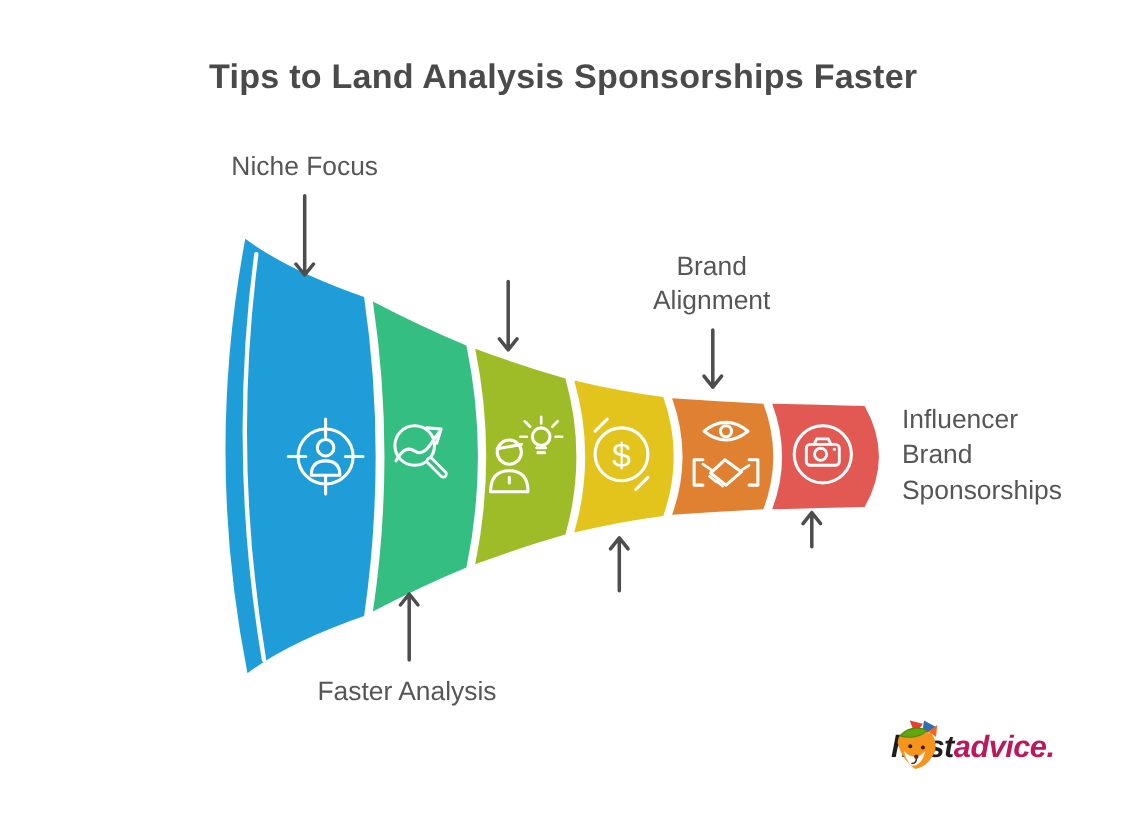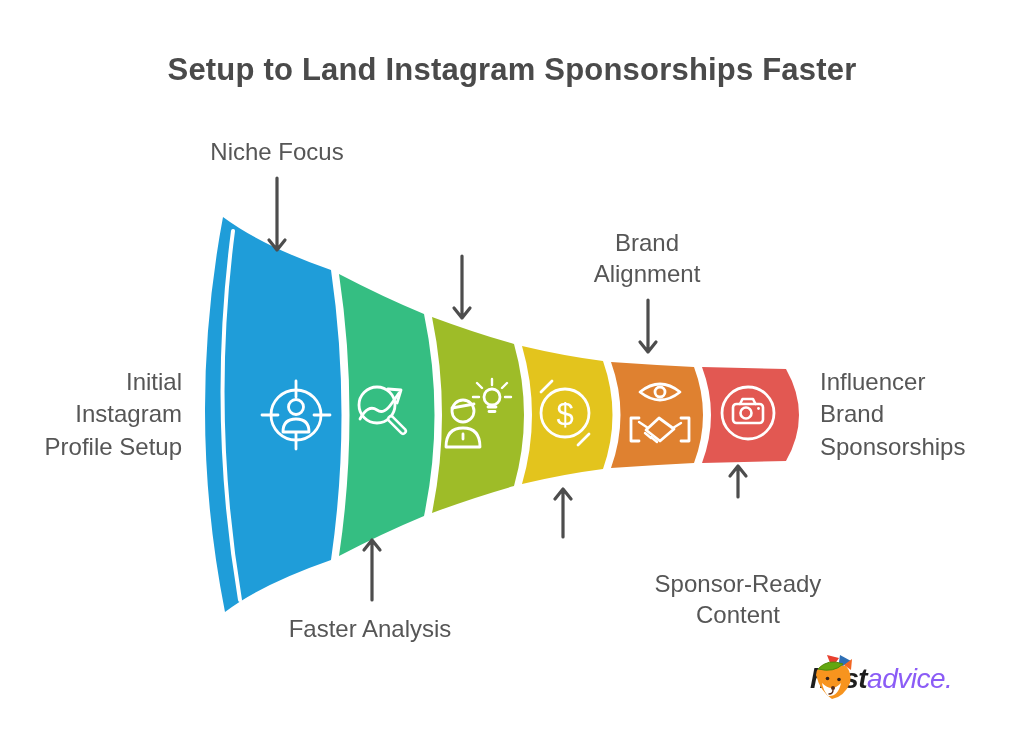--- a/index.html
+++ b/index.html
@@ -20,31 +20,31 @@
   .side-label{
     position:absolute;font-size:24px;color:#565656;line-height:1.35;white-space:pre-line;
   }
   .side-label.left{left:10px;top:366px;width:172px;text-align:right;}
   .side-label.right{left:820px;top:366px;width:200px;text-align:left;}
   .logo{
     position:absolute;left:810px;top:653px;height:52px;display:flex;align-items:center;gap:4px;
   }
   .logo-text{font-style:italic;font-size:28px;letter-spacing:-.5px;}
   .logo-bold{font-weight:bold;color:#1e1e1e;}
-  .logo-light{font-weight:normal;color:#8b5cf6;}
+  .logo-light{font-weight:bold;color:#be185d;}
   .seg{stroke:none;}
   .icon{fill:none;stroke:#ffffff;stroke-width:2.8;stroke-linecap:round;stroke-linejoin:round;}
   .arrow{fill:none;stroke-width:3.2;stroke-linecap:round;stroke-linejoin:round;}
 </style>
 </head>
 <body>
 
 <div class="stage-area">
 
-  <div class="page-title">Setup to Land Instagram Sponsorships Faster</div>
+  <div class="page-title">Tips to Land Analysis Sponsorships Faster</div>
 
   <svg width="1024" height="740" viewBox="0 0 1024 740">
 
     <path class="seg" d="M 223 217 Q 262 246 331 270 Q 352 415 331 560 Q 262 584 225 612 Q 186 415 223 217 Z" fill="#1F9DD9"></path>
     <path d="M 233 231 Q 209 415 240 600" fill="none" stroke="#ffffff" stroke-width="4" stroke-linecap="round"></path>
     <path class="seg" d="M 339 274 Q 383 297 424 314 Q 445 415 424 516 Q 383 533 339 556 Q 360 415 339 274 Z" fill="#35BE82"></path>
     <path class="seg" d="M 432 317 Q 475 333 514 344 Q 534 415 514 486 Q 475 497 432 513 Q 452 415 432 317 Z" fill="#9EBC28"></path>
     <path class="seg" d="M 522 346 Q 564 356 603 361 Q 622 415 603 469 Q 564 474 522 484 Q 542 415 522 346 Z" fill="#E3C41D"></path>
     <path class="seg" d="M 611 362 Q 654 365 694 367 Q 712 415 694 463 Q 654 465 611 468 Q 630 415 611 362 Z" fill="#DF8130"></path>
     <path class="seg" d="M 702 367 Q 746 368 786 369 Q 812 415 786 461 Q 746 462 702 463 Q 720 415 702 367 Z" fill="#E25852"></path>
@@ -105,26 +105,21 @@
       <path d="M 372 600 L 372 540 M 364 550 L 372 540 L 380 550"></path>
       <path d="M 563 537 L 563 489 M 555 499 L 563 489 L 571 499"></path>
       <path d="M 738 497 L 738 466 M 730 476 L 738 466 L 746 476"></path>
     </g>
   </svg>
 
   <div class="callout" style="left:177px;top:136px;width:200px;text-align:center;">Niche Focus</div>
   <div class="callout" style="left:547px;top:227px;width:200px;">Brand
 Alignment</div>
   <div class="callout" style="left:250px;top:613px;width:240px;">Faster Analysis</div>
-  <div class="callout" style="left:618px;top:568px;width:240px;">Sponsor-Ready
-Content</div>
 
-  <div class="side-label left">Initial
-Instagram
-Profile Setup</div>
   <div class="side-label right">Influencer
 Brand
 Sponsorships</div>
 
   <div class="logo">
     <svg width="48" height="48" viewBox="0 0 48 48">
       <path d="M 30 2 L 41 8 L 28 16 Z" fill="#2e6fb5"></path>
       <path d="M 17 2 L 29 5 L 22 15 Z" fill="#e8402f"></path>
       <path d="M 34 12 L 42 6 L 41 17 Z" fill="#f26522"></path>
       <path d="M 6 22 Q 7 12 17 11 L 36 13 Q 42 20 40 30 Q 34 44 22 46 Q 10 38 6 22 Z" fill="#f7941e"></path>

